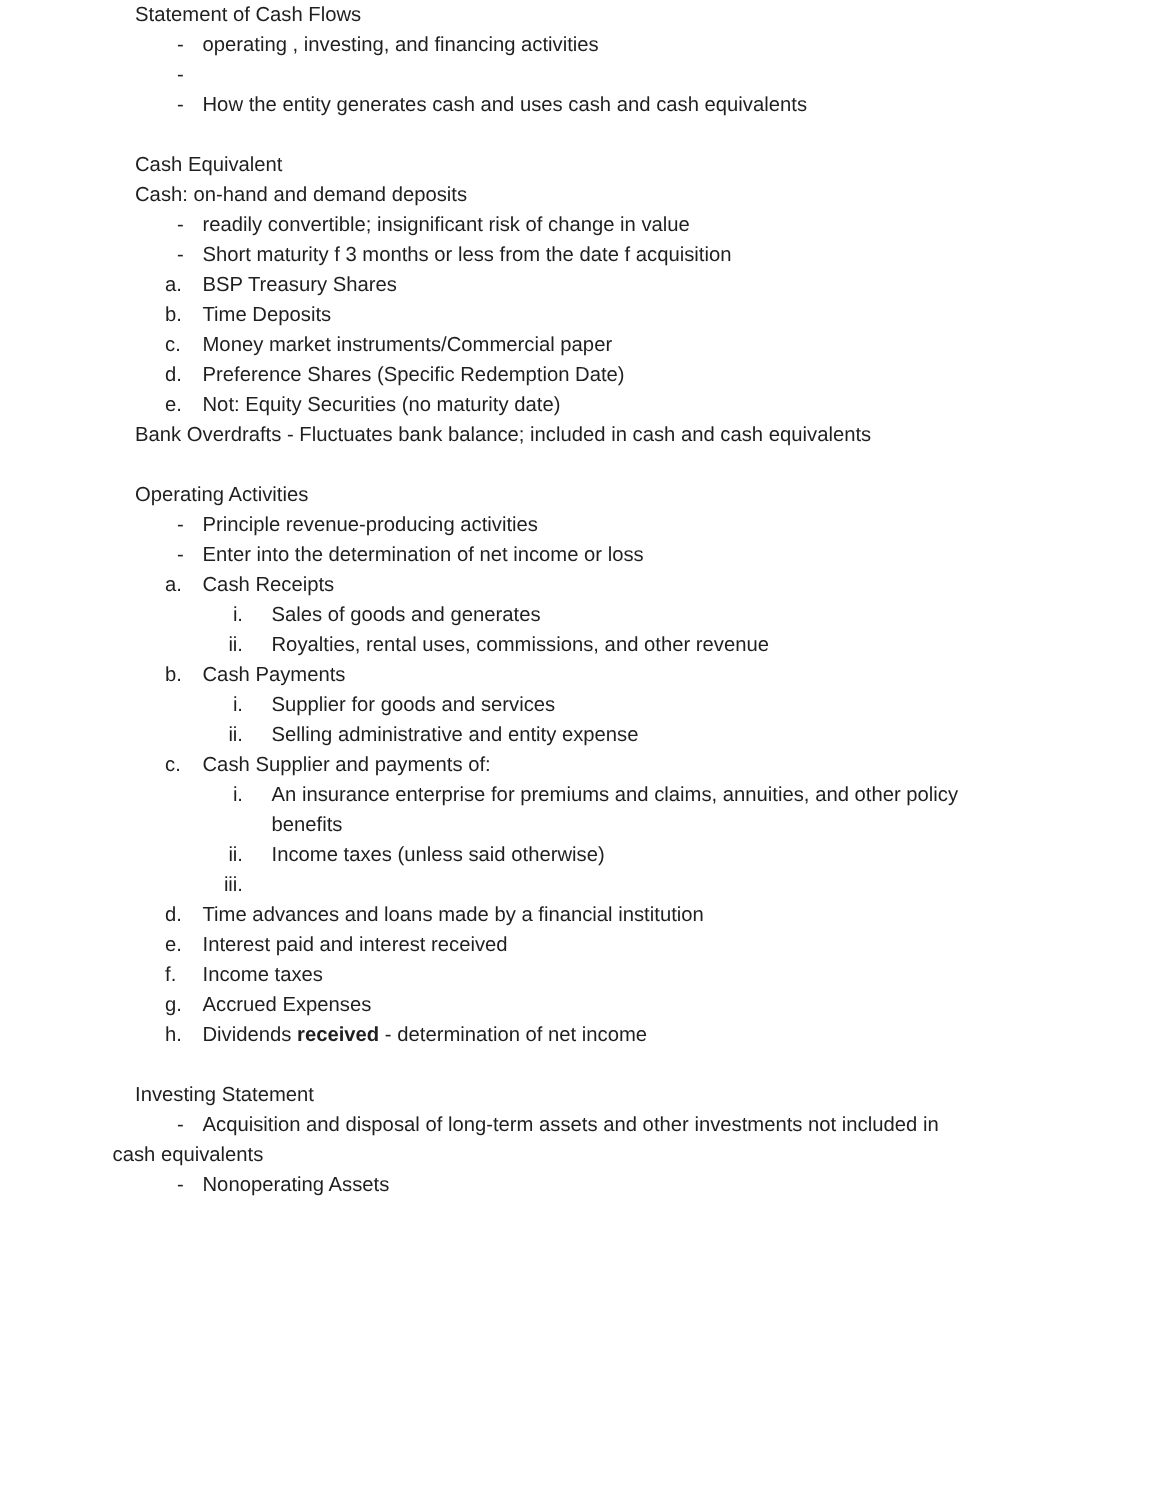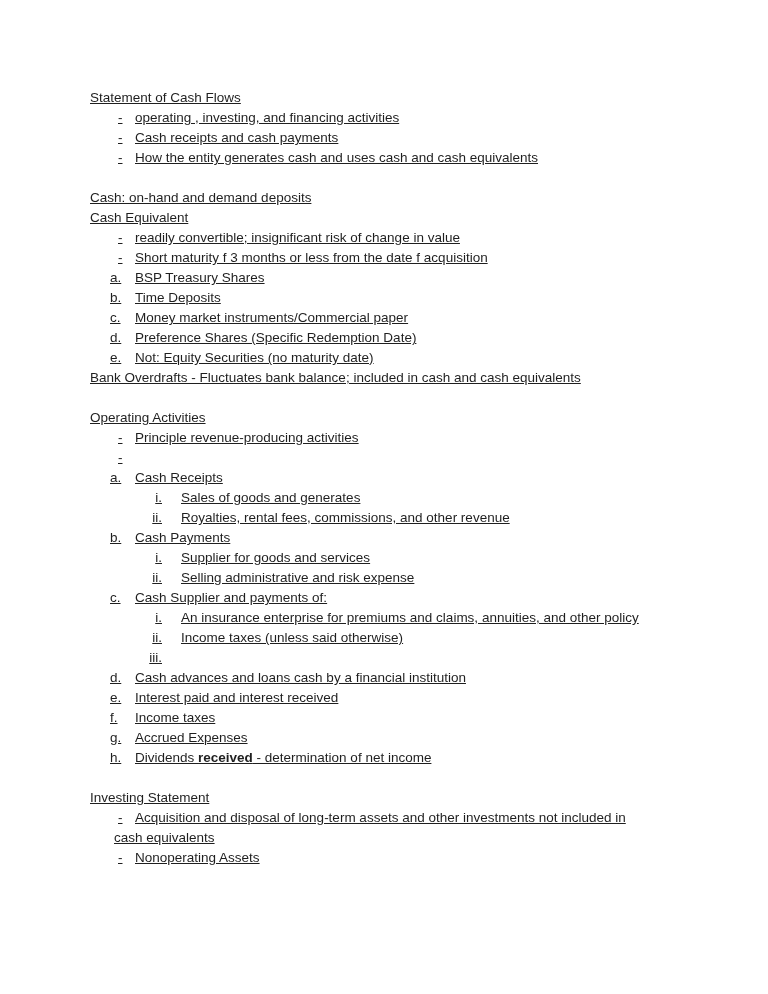--- a/index.html
+++ b/index.html
@@ -9,77 +9,76 @@
   }
   body {
     width: 768px;
     height: 994px;
     overflow: hidden;
     font-family: "Liberation Sans", sans-serif;
     font-size: 13.5px;
     color: #1f1f1f;
   }
   .doc {
-    padding-top: 88px;
-    text-decoration: underline;
   }
   .line {
     display: flex;
     line-height: 20px;
     min-height: 20px;
     white-space: pre;
   }
   .marker { flex: 0 0 auto; }
   .text   { flex: 0 1 auto; white-space: pre; }
 
   
   .plain  .text   { margin-left: 90px; }
   .dash   .marker { margin-left: 110px; width: 25px; padding-left: 8px;  box-sizing: border-box; }
   .letter .marker { margin-left: 110px; width: 25px; }
   .roman  .marker { margin-left: 146px; width: 35px; text-align: right; padding-right: 19px; box-sizing: border-box; }
-  .cont1  .text   { margin-left: 114px; }
+  .cont1  .text   { margin-left: 75px; }
   .cont2  .text   { margin-left: 181px; }
   .spacer         { height: 20px; }
 
   .bold { font-weight: bold; }
 </style>
 </head>
 <body style="background: rgb(255, 255, 255); color: rgb(31, 31, 31);">
 
 <div class="doc">
     <div class="line plain"><span class="text">Statement of Cash Flows</span></div>
     <div class="line dash"><span class="marker">-</span><span class="text">operating , investing, and financing activities</span></div>
-    <div class="line dash"><span class="marker">-</span><span class="text">Cash receipts and cash payments</span></div>
+    <div class="line dash"><span class="marker">-</span></div>
     <div class="line dash"><span class="marker">-</span><span class="text">How the entity generates cash and uses cash and cash equivalents</span></div>
     <div class="line spacer"></div>
+    <div class="line plain"><span class="text">Cash Equivalent</span></div>
     <div class="line plain"><span class="text">Cash: on-hand and demand deposits</span></div>
-    <div class="line plain"><span class="text">Cash Equivalent</span></div>
     <div class="line dash"><span class="marker">-</span><span class="text">readily convertible; insignificant risk of change in value</span></div>
     <div class="line dash"><span class="marker">-</span><span class="text">Short maturity f 3 months or less from the date f acquisition</span></div>
     <div class="line letter"><span class="marker">a.</span><span class="text">BSP Treasury Shares</span></div>
     <div class="line letter"><span class="marker">b.</span><span class="text">Time Deposits</span></div>
     <div class="line letter"><span class="marker">c.</span><span class="text">Money market instruments/Commercial paper</span></div>
     <div class="line letter"><span class="marker">d.</span><span class="text">Preference Shares (Specific Redemption Date)</span></div>
     <div class="line letter"><span class="marker">e.</span><span class="text">Not: Equity Securities (no maturity date)</span></div>
     <div class="line plain"><span class="text">Bank Overdrafts - Fluctuates bank balance; included in cash and cash equivalents</span></div>
     <div class="line spacer"></div>
     <div class="line plain"><span class="text">Operating Activities</span></div>
     <div class="line dash"><span class="marker">-</span><span class="text">Principle revenue-producing activities</span></div>
-    <div class="line dash"><span class="marker">-</span></div>
+    <div class="line dash"><span class="marker">-</span><span class="text">Enter into the determination of net income or loss</span></div>
     <div class="line letter"><span class="marker">a.</span><span class="text">Cash Receipts</span></div>
     <div class="line roman"><span class="marker">i.</span><span class="text">Sales of goods and generates</span></div>
-    <div class="line roman"><span class="marker">ii.</span><span class="text">Royalties, rental fees, commissions, and other revenue</span></div>
+    <div class="line roman"><span class="marker">ii.</span><span class="text">Royalties, rental uses, commissions, and other revenue</span></div>
     <div class="line letter"><span class="marker">b.</span><span class="text">Cash Payments</span></div>
     <div class="line roman"><span class="marker">i.</span><span class="text">Supplier for goods and services</span></div>
-    <div class="line roman"><span class="marker">ii.</span><span class="text">Selling administrative and risk expense</span></div>
+    <div class="line roman"><span class="marker">ii.</span><span class="text">Selling administrative and entity expense</span></div>
     <div class="line letter"><span class="marker">c.</span><span class="text">Cash Supplier and payments of:</span></div>
     <div class="line roman"><span class="marker">i.</span><span class="text">An insurance enterprise for premiums and claims, annuities, and other policy</span></div>
+    <div class="line cont2"><span class="text">benefits</span></div>
     <div class="line roman"><span class="marker">ii.</span><span class="text">Income taxes (unless said otherwise)</span></div>
     <div class="line roman"><span class="marker">iii.</span></div>
-    <div class="line letter"><span class="marker">d.</span><span class="text">Cash advances and loans cash by a financial institution</span></div>
+    <div class="line letter"><span class="marker">d.</span><span class="text">Time advances and loans made by a financial institution</span></div>
     <div class="line letter"><span class="marker">e.</span><span class="text">Interest paid and interest received</span></div>
     <div class="line letter"><span class="marker">f.</span><span class="text">Income taxes</span></div>
     <div class="line letter"><span class="marker">g.</span><span class="text">Accrued Expenses</span></div>
     <div class="line letter"><span class="marker">h.</span><span class="text"><span>Dividends </span><span class="bold">received</span><span> - determination of net income</span></span></div>
     <div class="line spacer"></div>
     <div class="line plain"><span class="text">Investing Statement</span></div>
     <div class="line dash"><span class="marker">-</span><span class="text">Acquisition and disposal of long-term assets and other investments not included in</span></div>
     <div class="line cont1"><span class="text">cash equivalents</span></div>
     <div class="line dash"><span class="marker">-</span><span class="text">Nonoperating Assets</span></div>
   </div>

